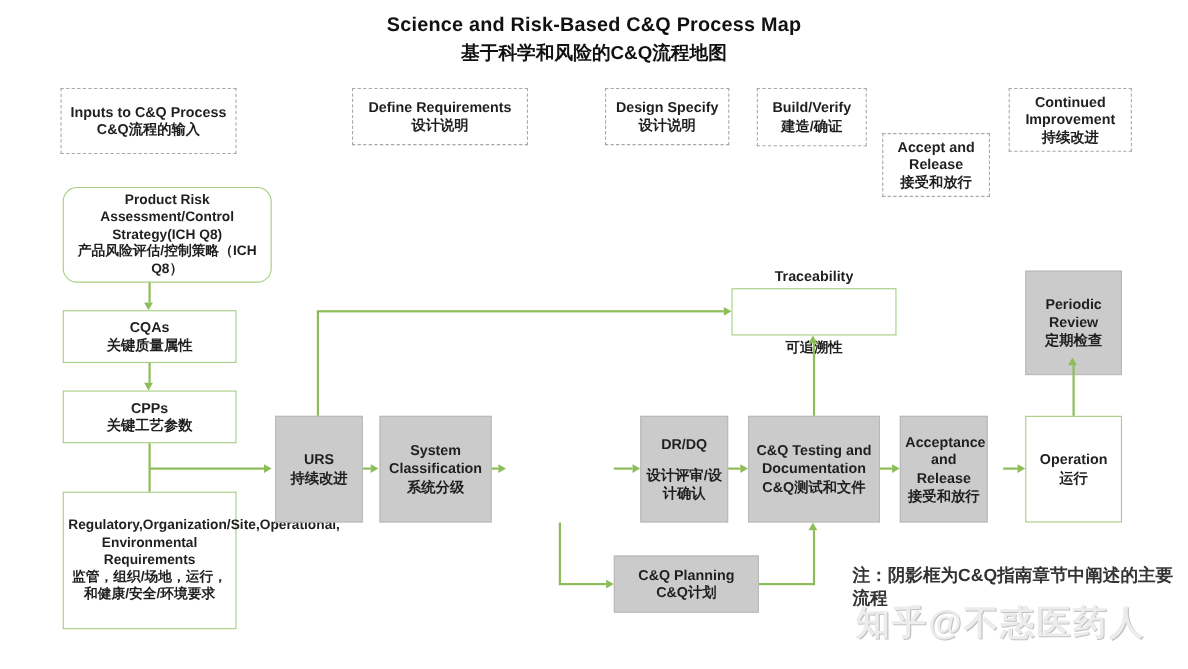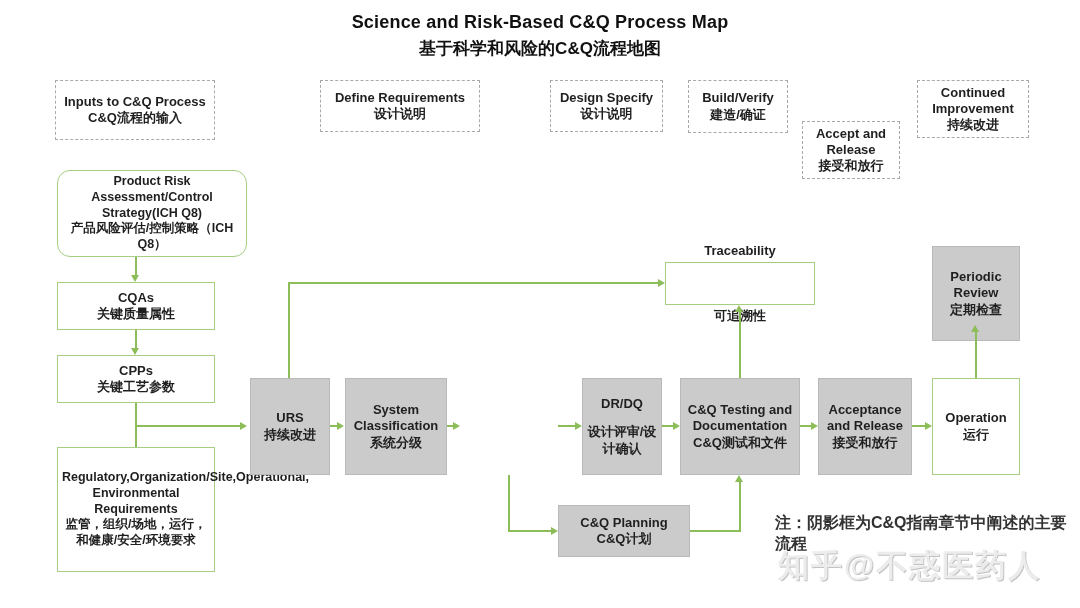--- a/index.html
+++ b/index.html
@@ -96,21 +96,21 @@
     <span class="zh">系统分级</span>
   </div>
   <div class="box graybox" style="left:582px;top:378px;width:80px;height:97px;gap:12px;">
     <span class="en">DR/DQ</span>
     <span class="zh">设计评审/设计确认</span>
   </div>
   <div class="box graybox" style="left:680px;top:378px;width:120px;height:97px;">
     <span class="en">C&amp;Q Testing and Documentation</span>
     <span class="zh">C&amp;Q测试和文件</span>
   </div>
-  <div class="box graybox" style="left:818px;top:378px;width:94px;height:97px;">
+  <div class="box graybox" style="left:818px;top:378px;width:80px;height:97px;">
     <span class="en">Acceptance and Release</span>
     <span class="zh">接受和放行</span>
   </div>
   <div class="box greenbox" style="left:932px;top:378px;width:88px;height:97px;">
     <span class="en">Operation</span>
     <span class="zh">运行</span>
   </div>
 
   <div class="box greenbox" style="left:665px;top:262px;width:150px;height:43px;gap:48px;">
     <span class="en">Traceability</span>

